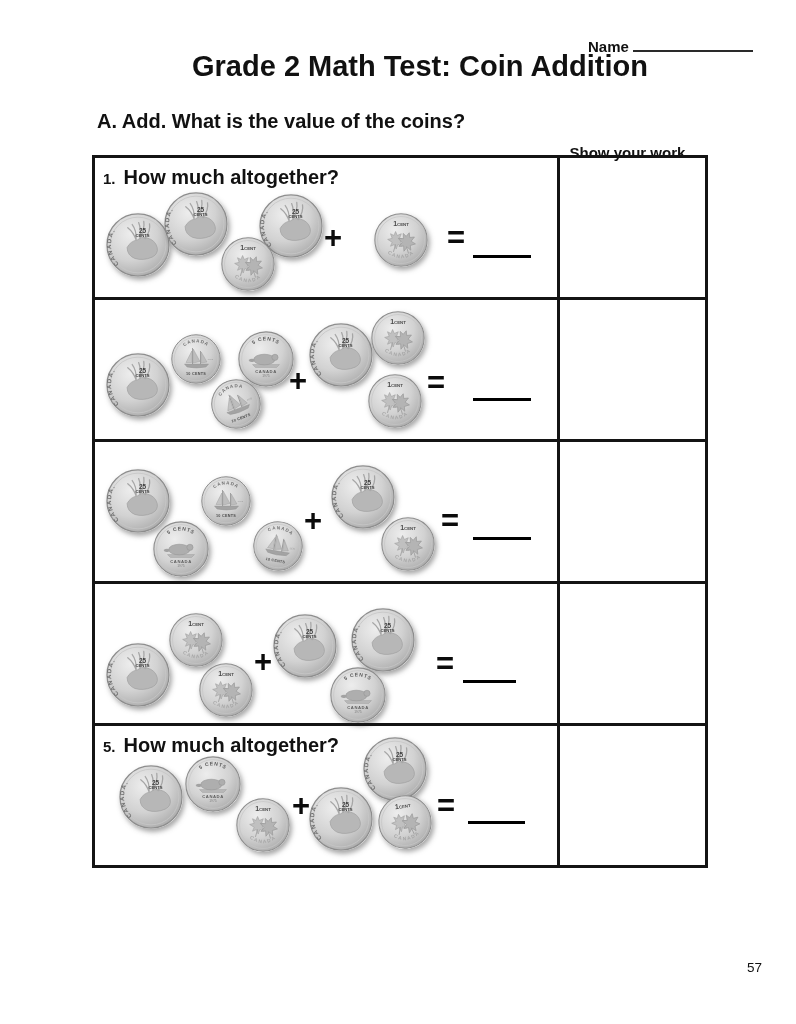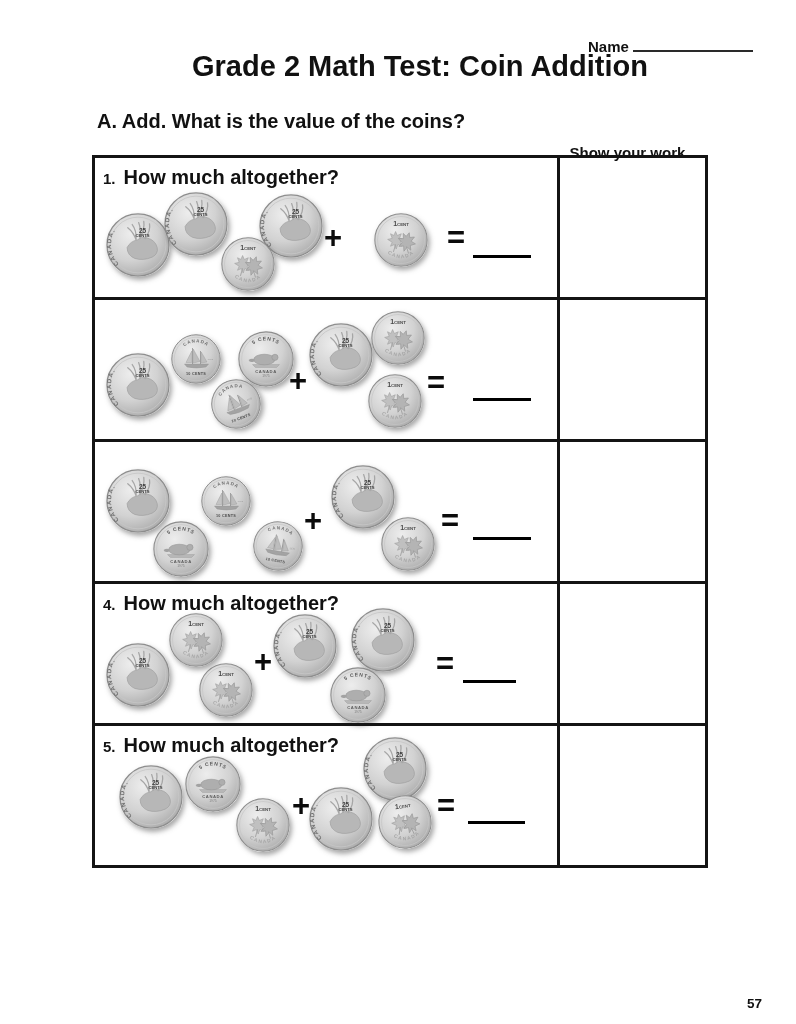--- a/index.html
+++ b/index.html
@@ -26,21 +26,21 @@
   .qprompt{position:absolute;top:8px;left:8px;white-space:nowrap;}
   .qnum{font-size:15px;font-weight:bold;}
   .qtext{font-size:20px;font-weight:bold;}
   
   .coin{position:absolute;border-radius:50%;box-shadow:2px 3px 5px rgba(80,80,80,.5);}
   .coin svg{display:block;}
   .op{position:absolute;transform:translate(-50%,-50%);font-size:31px;font-weight:900;color:#0b0b0b;line-height:1;}
   .blank{position:absolute;height:12px;border-bottom:3px solid #000;}
   
   .footer-credit{position:absolute;left:0;top:960px;width:100%;text-align:center;font-size:13.5px;}
-  .footer-page{position:absolute;right:34px;top:960px;font-size:13.5px;font-weight:bold;margin-top:36px;}
+  .footer-page{position:absolute;right:34px;top:960px;font-size:13.5px;font-weight:normal;}
 </style>
 </head>
 <body>
 
 <div class="page">
   <div class="name-row">
     <span class="name-label">Name</span><span class="name-line"></span>
   </div>
   <h1 class="title">Grade 2 Math Test: Coin Addition</h1>
   <div class="section-heading">A. Add. What is the value of the coins?</div>
@@ -424,21 +424,20 @@
               <text font-size="9" font-weight="bold" fill="#a6a6a6" letter-spacing="2.5" text-anchor="middle"><textPath href="#a18" startOffset="50%">CANADA</textPath></text>
             </svg>
           </div>
           <span class="op" style="left: 355px; top: 78px;">=</span>
           <div class="blank" style="left: 378px; top: 83px; width: 58px;"></div>
         </div>
         <div class="wcell"></div>
       </div>
       <div class="qrow">
         <div class="qcell">
-          <div class="qprompt"><span class="qnum">4.</span><span class="qtext" style="margin-left: 8px;">How much altogether?</span></div>
           <div class="coin" style="left: 11px; top: 59px; width: 64px; height: 64px;">
             <svg width="64" height="64" viewBox="0 0 100 100">
               <defs>
                 <radialGradient id="g19" cx="38%" cy="32%" r="78%">
                   <stop offset="0" stop-color="#ededed"></stop>
                   <stop offset="0.55" stop-color="#d2d2d2"></stop>
                   <stop offset="1" stop-color="#a5a5a5"></stop>
                 </radialGradient>
                 <path id="a19" d="M 26,84 A 42,42 0 0 1 19,21" fill="none"></path>
               </defs>

